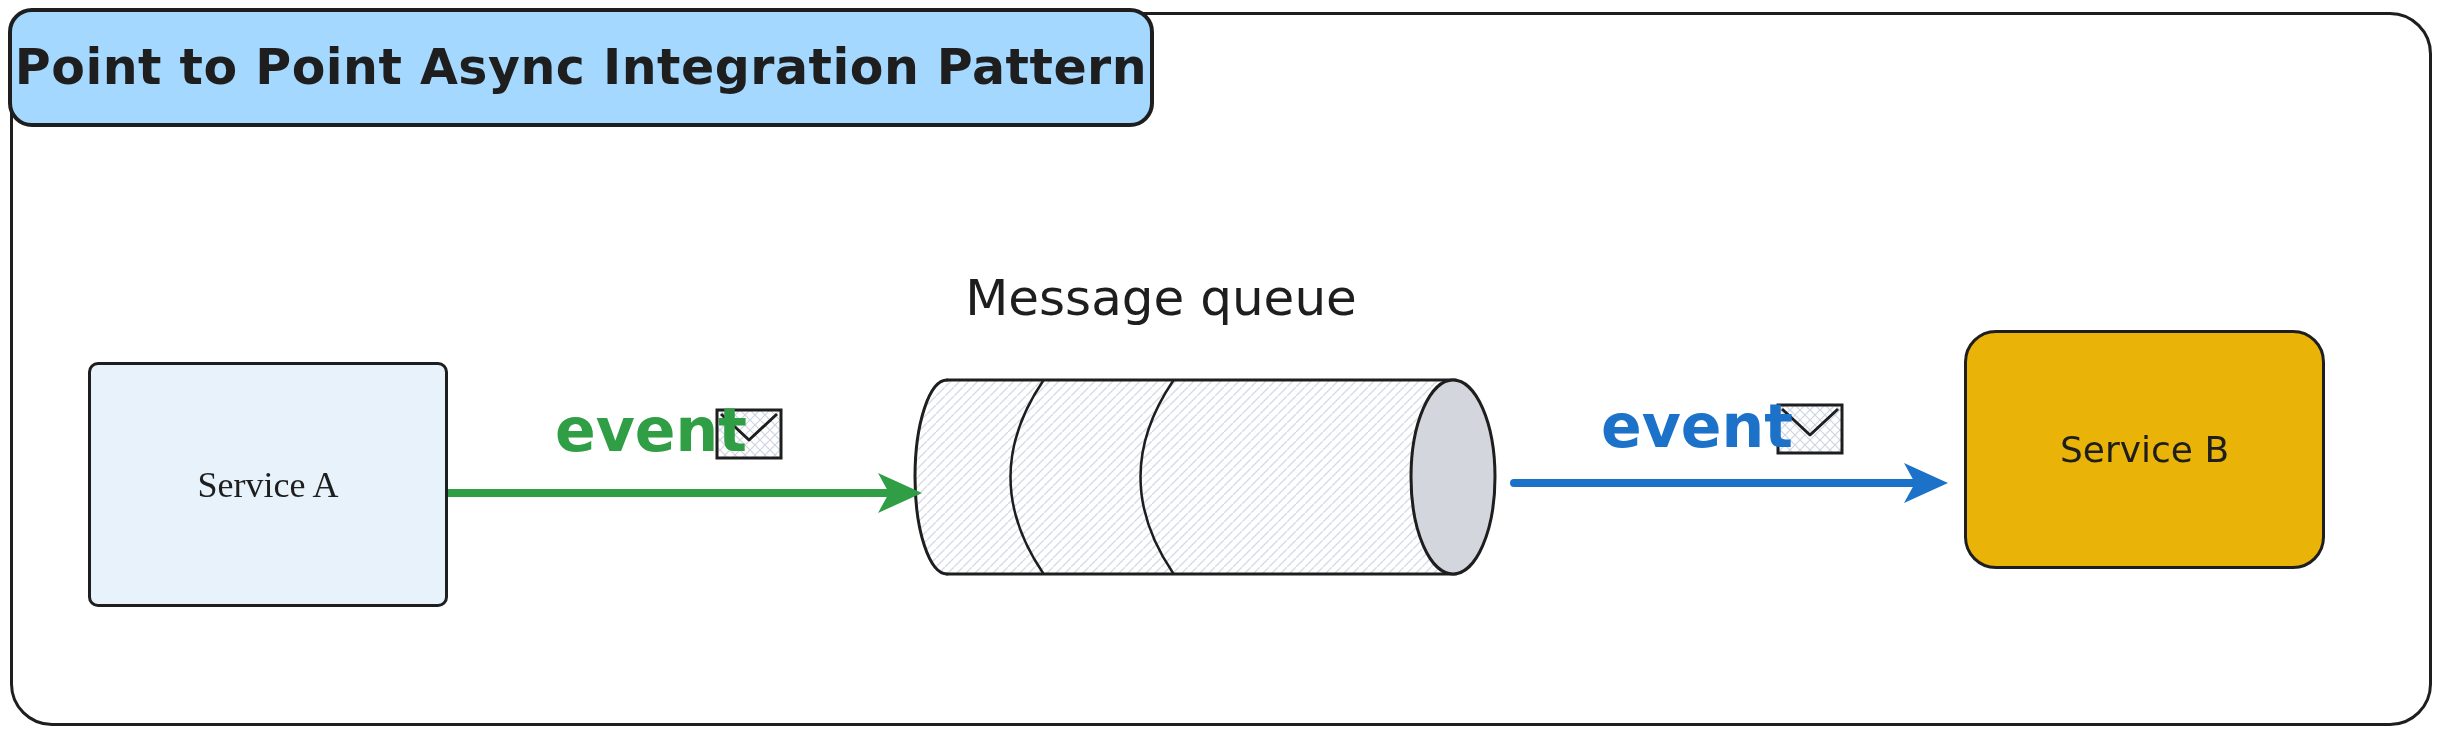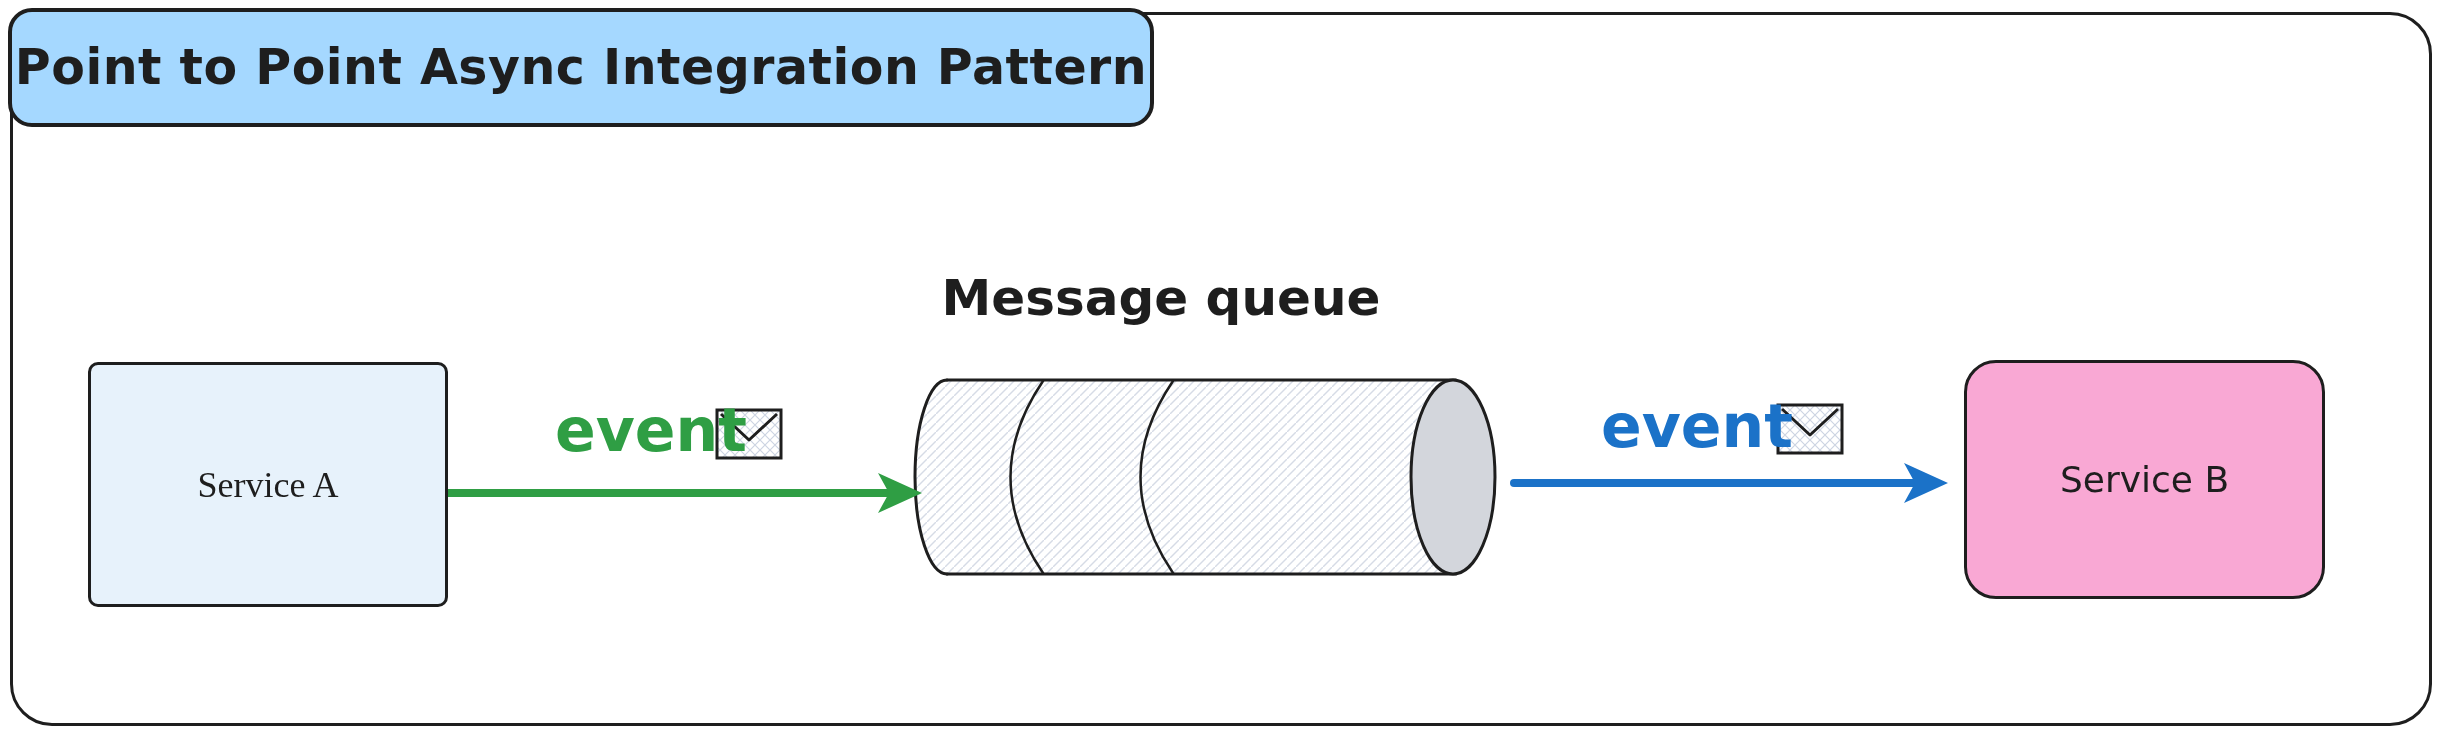--- a/index.html
+++ b/index.html
@@ -61,35 +61,35 @@
     white-space: nowrap;
   }
   .service-a {
     left: 88px; top: 362px;
     width: 360px; height: 245px;
     background: #e7f2fb;
     border-radius: 10px;
     font-family: Liberation Serif, serif;
   }
   .service-b {
-    left: 1964px; top: 360px;
+    left: 1964px; top: 330px;
     width: 361px; height: 239px;
-    background: #f9a8d4;
+    background: #eab308;
     border-radius: 32px;
   }
   
   .queue-title {
     position: absolute;
     left: 938px; top: 266px;
     width: 446px; height: 64px;
     display: flex;
     align-items: center;
     justify-content: center;
     font-size: 50px;
-    font-weight: 700;
+    font-weight: 400;
     z-index: 3;
     white-space: nowrap;
   }
   .edge-label {
     position: absolute;
     height: 60px;
     display: flex;
     align-items: center;
     justify-content: center;
     font-size: 60px;

